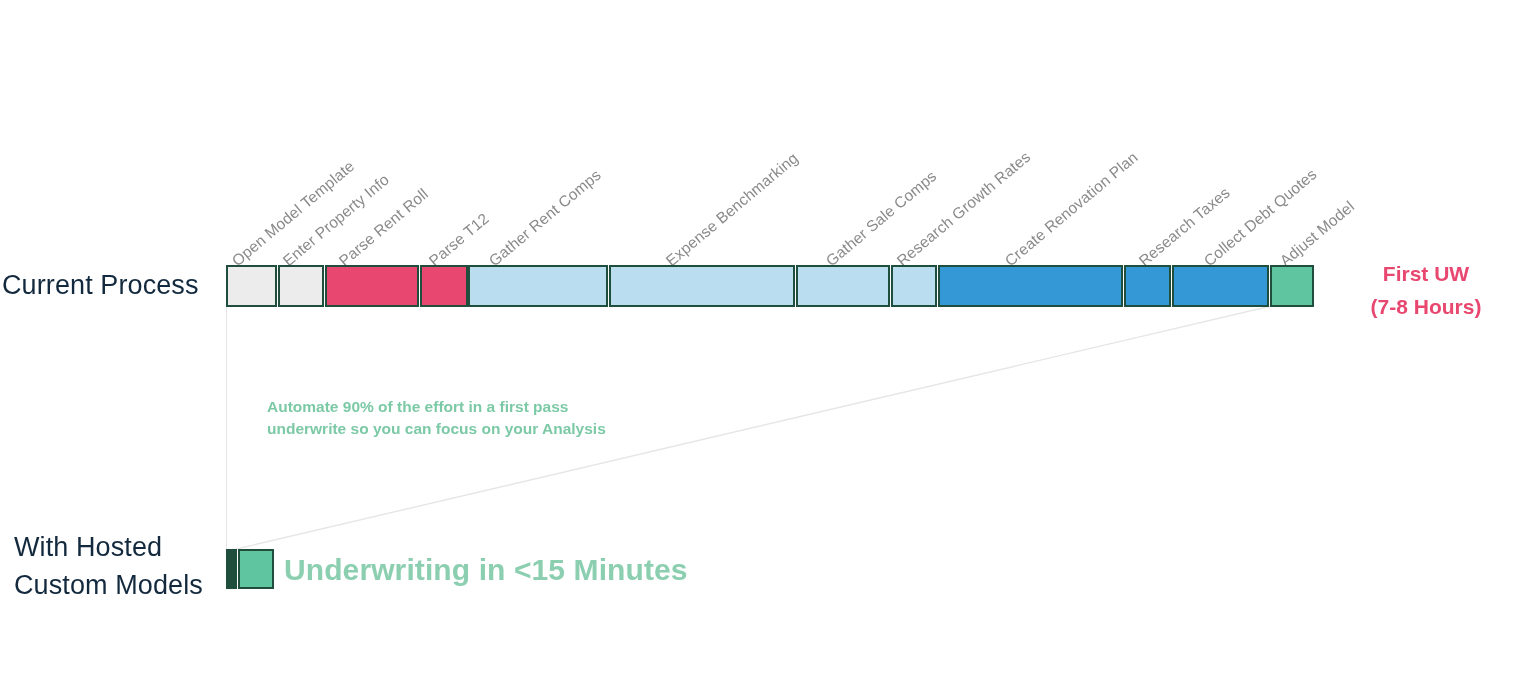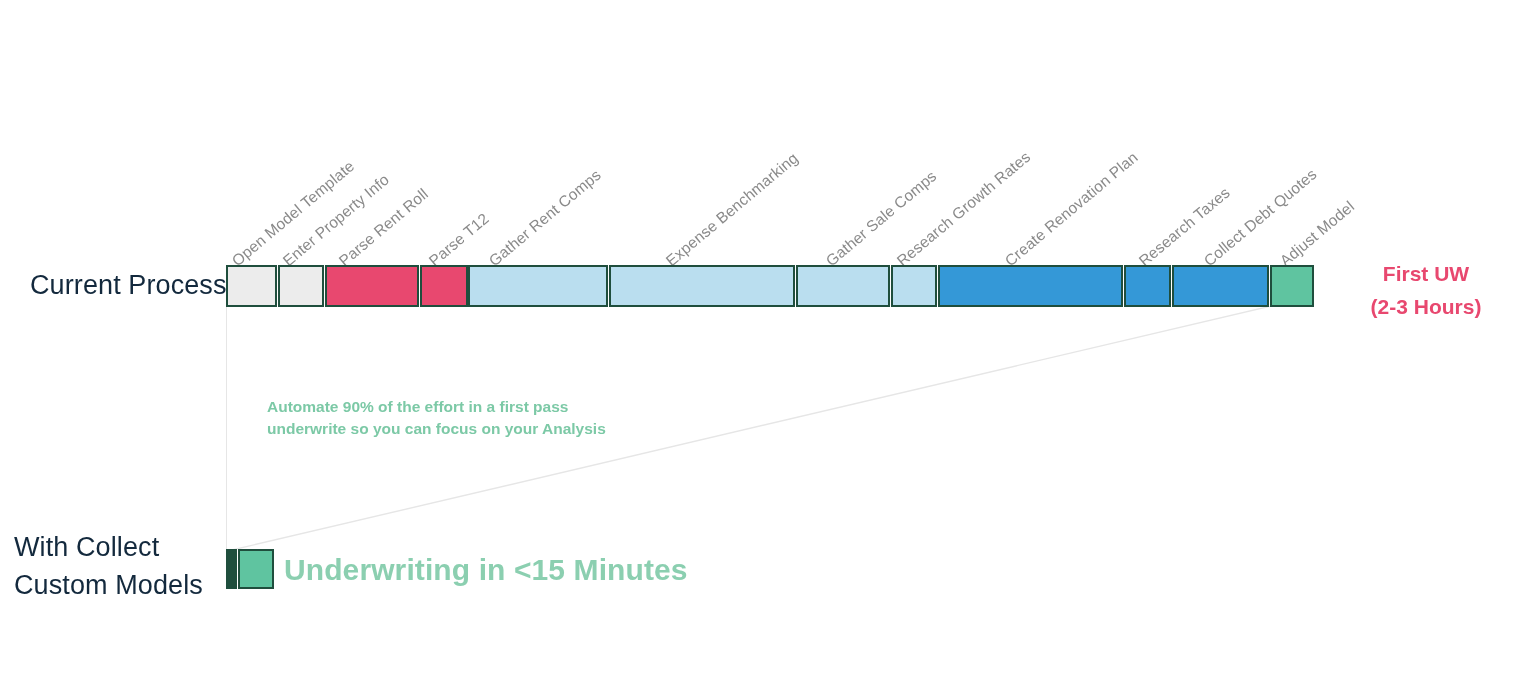--- a/index.html
+++ b/index.html
@@ -29,21 +29,21 @@
     position: absolute;
     color: #13293d;
     font-size: 27px;
     line-height: 38px;
     font-weight: 400;
     white-space: pre-line;
     text-align: left;
     letter-spacing: 0.1px;
   }
   #label-current {
-    left: 30px;
+    left: 2px;
     top: 266px;
     width: 210px;
   }
   #label-hosted {
     left: 14px;
     top: 528px;
     width: 215px;
   }
 
   
@@ -163,21 +163,21 @@
       <div class="task-label" style="left: 834px;">Gather Sale Comps</div>
       <div class="task-label" style="left: 905px;">Research Growth Rates</div>
       <div class="task-label" style="left: 1013px;">Create Renovation Plan</div>
       <div class="task-label" style="left: 1147px;">Research Taxes</div>
       <div class="task-label" style="left: 1212px;">Collect Debt Quotes</div>
       <div class="task-label" style="left: 1288px;">Adjust Model</div>
     </div>
 
   <div class="row-label" id="label-current">Current Process</div>
 
-  <div class="row-label" id="label-hosted">With Collect
+  <div class="row-label" id="label-hosted">With Hosted
 Custom Models</div>
 
   <div class="connector" id="connector-vertical"></div>
   <svg id="connector-diagonal">
     <line x1="1039" y1="0" x2="0" y2="244" stroke="#e6e6e6" stroke-width="1.4"></line>
   </svg>
 
   <div class="bar-row" id="bar-current">
       <div class="seg" title="Open Model Template" style="left: 0px; width: 51px; background: rgb(236, 236, 236);"></div>
       <div class="seg" title="Enter Property Info" style="left: 52px; width: 46px; background: rgb(236, 236, 236);"></div>
@@ -199,15 +199,15 @@
       <div class="seg" title="Research" style="left: 7px; width: 3px; background: rgb(186, 222, 239);"></div>
       <div class="seg" title="Analysis" style="left: 12px; width: 36px; background: rgb(95, 196, 160);"></div>
     </div>
 
   <div id="callout-automate">Automate 90% of the effort in a first pass
 underwrite so you can focus on your Analysis</div>
 
   <div id="callout-minutes">Underwriting in &lt;15 Minutes</div>
 
   <div id="callout-firstuw">First UW
-(2-3 Hours)</div>
+(7-8 Hours)</div>
 
 </div>
 
 </body></html>

